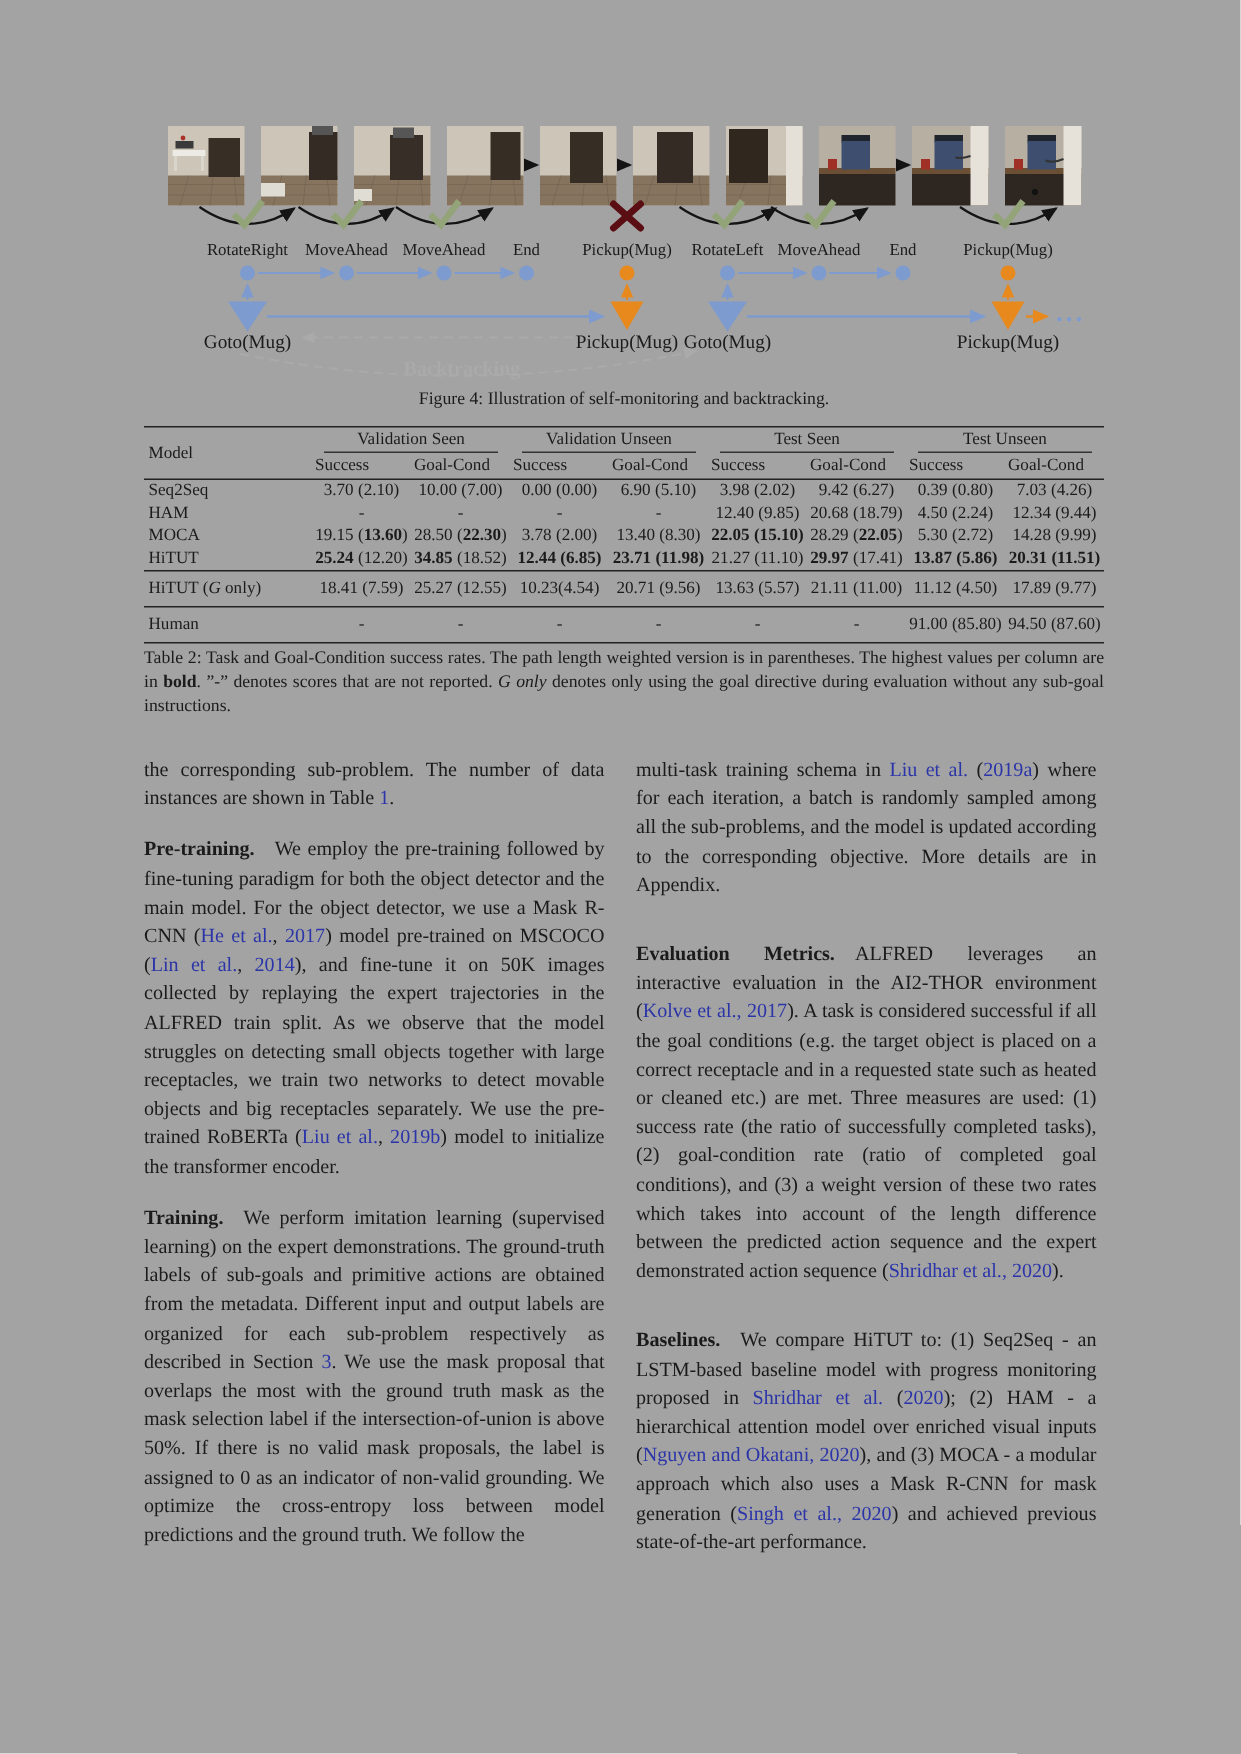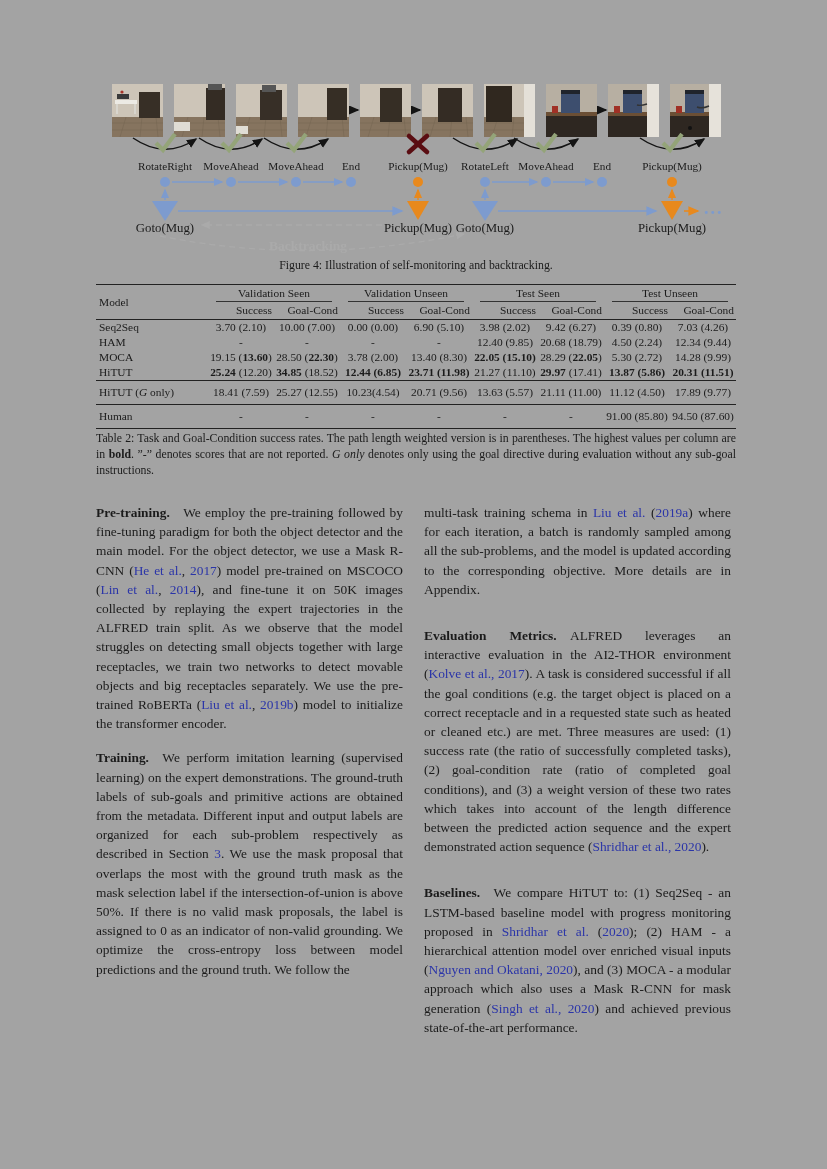--- a/index.html
+++ b/index.html
@@ -28,21 +28,21 @@
   .cross{stroke:var(--cross-red);stroke-width:4.6;stroke-linecap:round;}
   .fig-caption{position:absolute;left:96px;top:258px;width:640px;text-align:center;
                font-size:11.8px;color:var(--text);}
   
   .tbl-wrap{position:absolute;left:96px;top:284px;width:640px;}
   table.results{width:640px;border-collapse:collapse;border-top:1.5px solid var(--rule);
                 border-bottom:1.5px solid var(--rule);font-size:11.4px;color:var(--text);}
   table.results th{font-weight:normal;padding:2px 2px;}
   table.results .group{position:relative;text-align:center;padding-bottom:3px;}
   table.results .group::after{content:"";position:absolute;left:8px;right:8px;bottom:0;border-bottom:1px solid #333;}
-  table.results .sub{text-align:right;border-bottom:1px solid var(--rule);padding:2px 2px 3px;}
+  table.results .sub{text-align:left;border-bottom:1px solid var(--rule);padding:2px 2px 3px;}
   table.results .model-h{text-align:left;vertical-align:middle;padding-left:3px;border-bottom:1px solid var(--rule);}
   table.results td{text-align:center;padding:0 2px;line-height:15px;white-space:nowrap;margin-left:32px;}
   table.results td.model-cell{text-align:left;padding-left:3px;}
   table.results tr.sep-row td{border-top:1px solid var(--rule);padding-top:4px;padding-bottom:4px;}
   .b{font-weight:bold;} .i{font-style:italic;} .cite{color:var(--citation-blue);}
   .tbl-caption{position:absolute;left:96px;top:430px;width:640px;font-size:11.8px;
                line-height:16px;text-align:justify;color:var(--text);}
   
   .col{position:absolute;top:503px;width:307px;font-size:13.4px;line-height:19.2px;
        text-align:justify;color:var(--text);}
@@ -320,20 +320,21 @@
             <td>91.00 (85.80)</td>
             <td>94.50 (87.60)</td>
           </tr>
         </tbody>
     </table>
   </div>
 
   <div class="tbl-caption"><span>Table 2: Task and Goal-Condition success rates. The path length weighted version is in parentheses. The highest values per column are in </span><span class="b">bold</span><span>. ”-” denotes scores that are not reported. </span><span class="i">G only</span><span> denotes only using the goal directive during evaluation without any sub-goal instructions.</span></div>
 
   <div class="col col-left">
+    <p><span>the corresponding sub-problem.  The number of data instances are shown in Table </span><span class="cite">1</span><span>.</span></p>
     <p><span class="b">Pre-training. </span><span>We employ the pre-training followed by fine-tuning paradigm for both the object detector and the main model. For the object detector, we use a Mask R-CNN (</span><span class="cite">He et al.</span><span>, </span><span class="cite">2017</span><span>) model pre-trained on MSCOCO (</span><span class="cite">Lin et al.</span><span>, </span><span class="cite">2014</span><span>), and fine-tune it on 50K images collected by replaying the expert trajectories in the ALFRED train split. As we observe that the model struggles on detecting small objects together with large receptacles, we train two networks to detect movable objects and big receptacles separately. We use the pre-trained RoBERTa (</span><span class="cite">Liu et al.</span><span>, </span><span class="cite">2019b</span><span>) model to initialize the transformer encoder.</span></p>
     <p><span class="b">Training. </span><span>We perform imitation learning (supervised learning) on the expert demonstrations. The ground-truth labels of sub-goals and primitive actions are obtained from the metadata. Different input and output labels are organized for each sub-problem respectively as described in Section </span><span class="cite">3</span><span>. We use the mask proposal that overlaps the most with the ground truth mask as the mask selection label if the intersection-of-union is above 50%. If there is no valid mask proposals, the label is assigned to 0 as an indicator of non-valid grounding. We optimize the cross-entropy loss between model predictions and the ground truth. We follow the</span></p>
   </div>
   <div class="col col-right">
     <p><span>multi-task training schema in </span><span class="cite">Liu et al.</span><span> (</span><span class="cite">2019a</span><span>) where for each iteration, a batch is randomly sampled among all the sub-problems, and the model is updated according to the corresponding objective. More details are in Appendix.</span></p>
     <p><span class="b">Evaluation Metrics. </span><span>ALFRED leverages an interactive evaluation in the AI2-THOR environment (</span><span class="cite">Kolve et al., 2017</span><span>). A task is considered successful if all the goal conditions (e.g. the target object is placed on a correct receptacle and in a requested state such as heated or cleaned etc.) are met. Three measures are used: (1) success rate (the ratio of successfully completed tasks), (2) goal-condition rate (ratio of completed goal conditions), and (3) a weight version of these two rates which takes into account of the length difference between the predicted action sequence and the expert demonstrated action sequence (</span><span class="cite">Shridhar et al., 2020</span><span>).</span></p>
     <p><span class="b">Baselines. </span><span>We compare HiTUT to: (1) Seq2Seq - an LSTM-based baseline model with progress monitoring proposed in </span><span class="cite">Shridhar et al.</span><span> (</span><span class="cite">2020</span><span>); (2) HAM - a hierarchical attention model over enriched visual inputs (</span><span class="cite">Nguyen and Okatani, 2020</span><span>), and (3) MOCA - a modular approach which also uses a Mask R-CNN for mask generation (</span><span class="cite">Singh et al., 2020</span><span>) and achieved previous state-of-the-art performance.</span></p>
   </div>
 
 </div>

